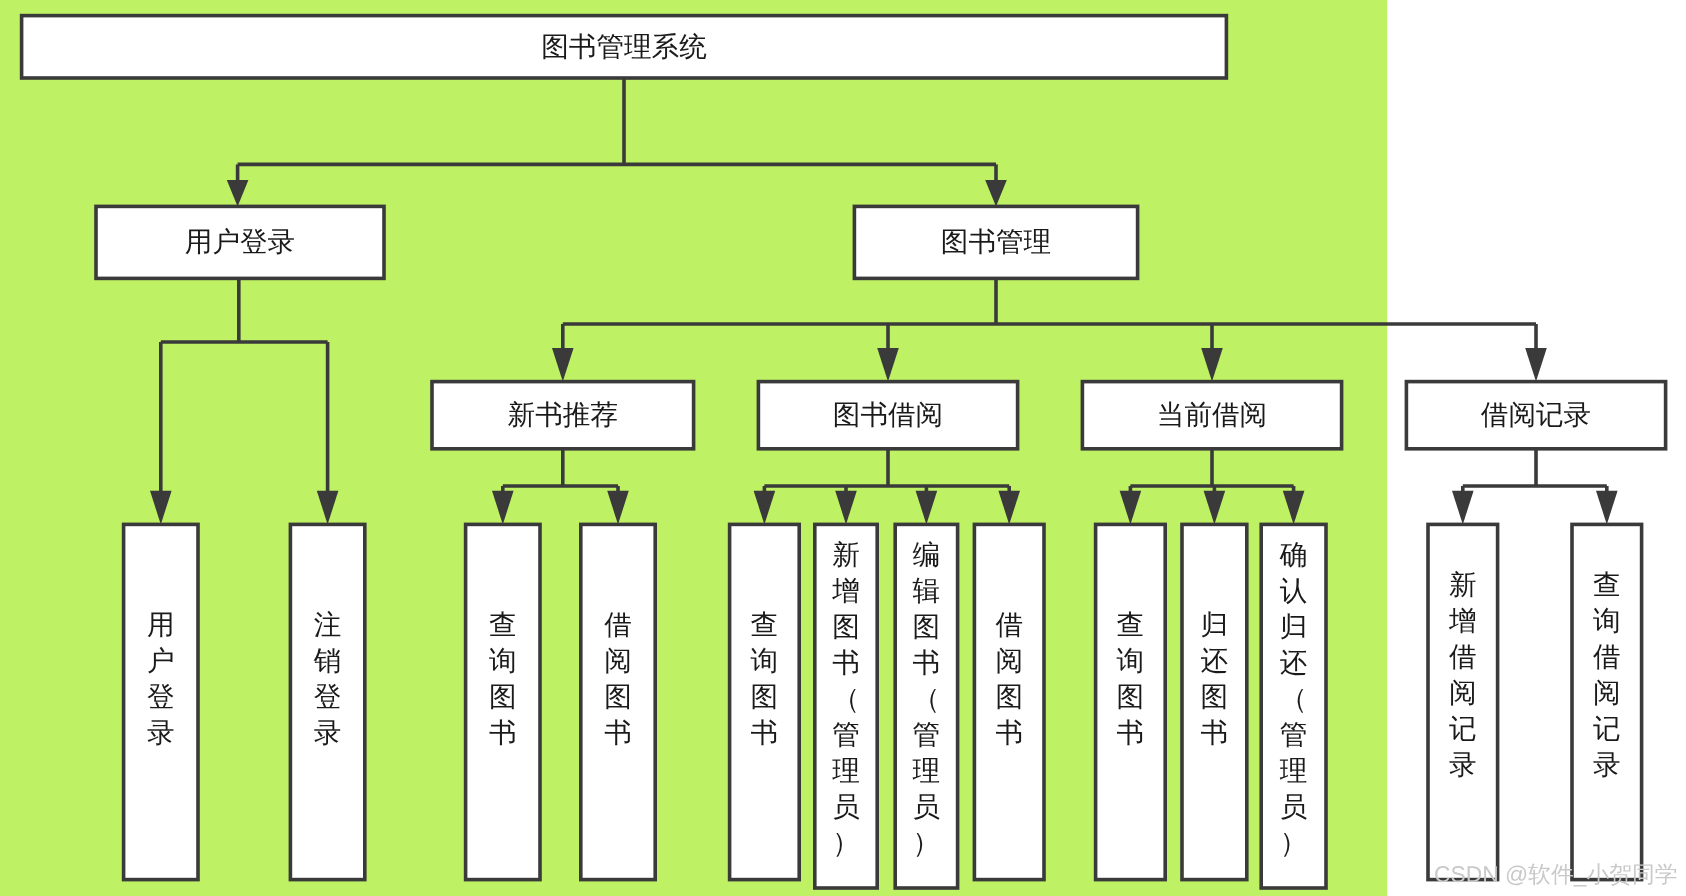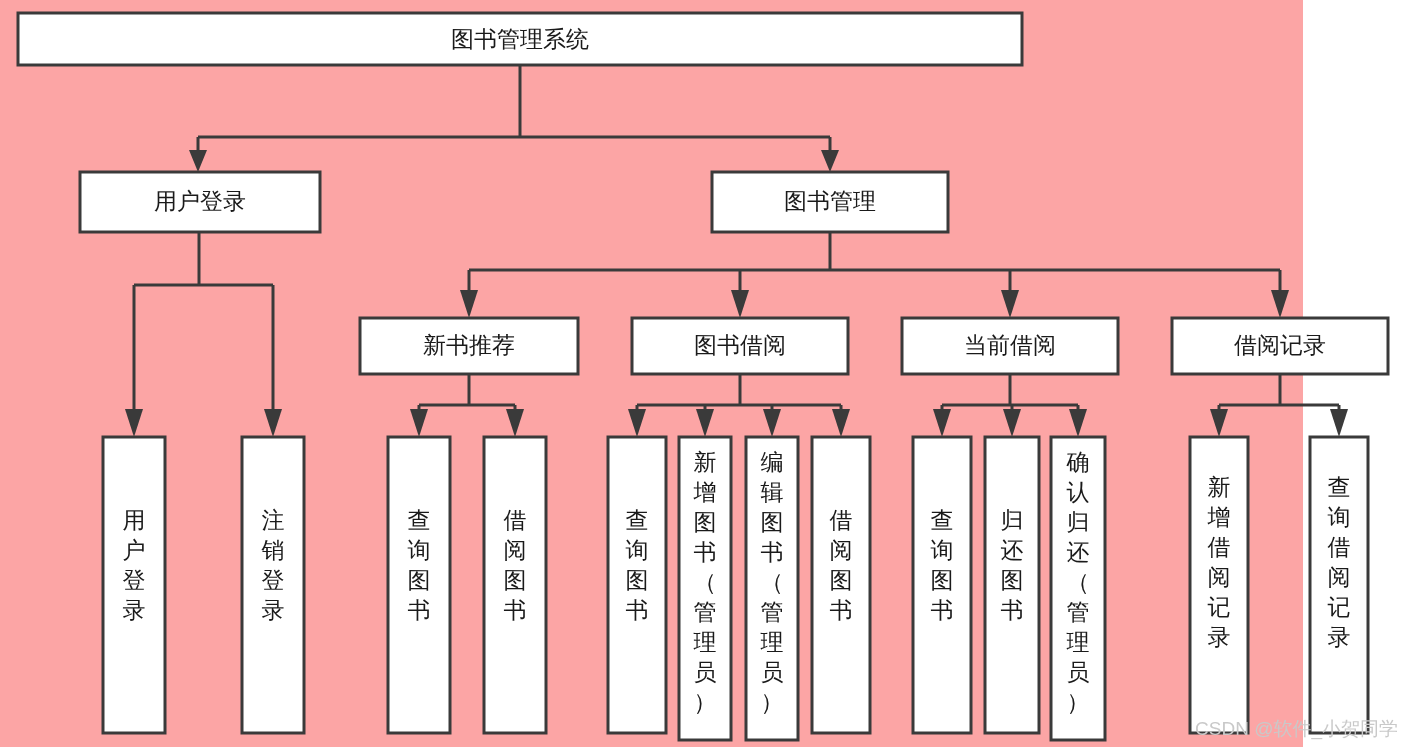--- a/index.html
+++ b/index.html
@@ -9,23 +9,23 @@
   }
   body {
     width: 1405px;
     height: 747px;
     font-family: "Liberation Sans", "DejaVu Sans", sans-serif;
     overflow: hidden;
     position: relative;
   }
   #diagram-root {
     position: relative;
-    width: 1303px;
+    width: 1156px;
     height: 747px;
-    background: #fca5a5;
+    background: #bef264;
   }
   svg#flowchart {
     display: block;
     width: 1405px;
     height: 747px;
   }
   .box-rect {
     fill: #ffffff;
     stroke: #3a3a3a;
     stroke-width: 3;

